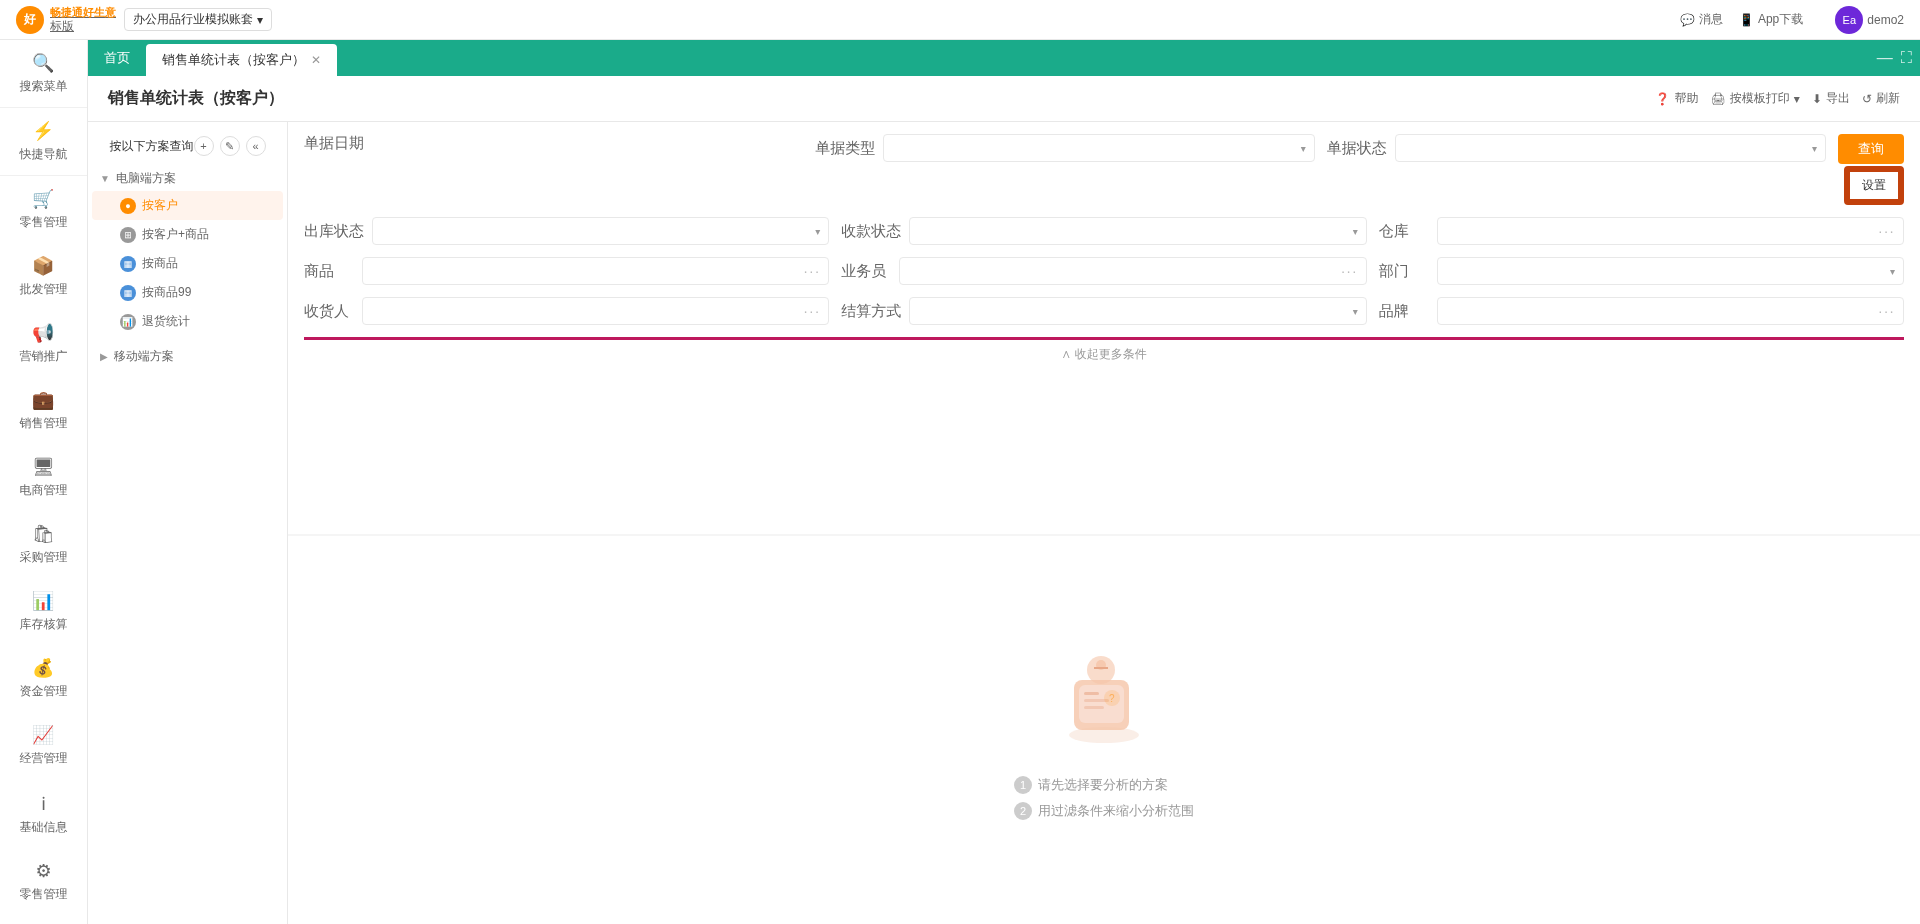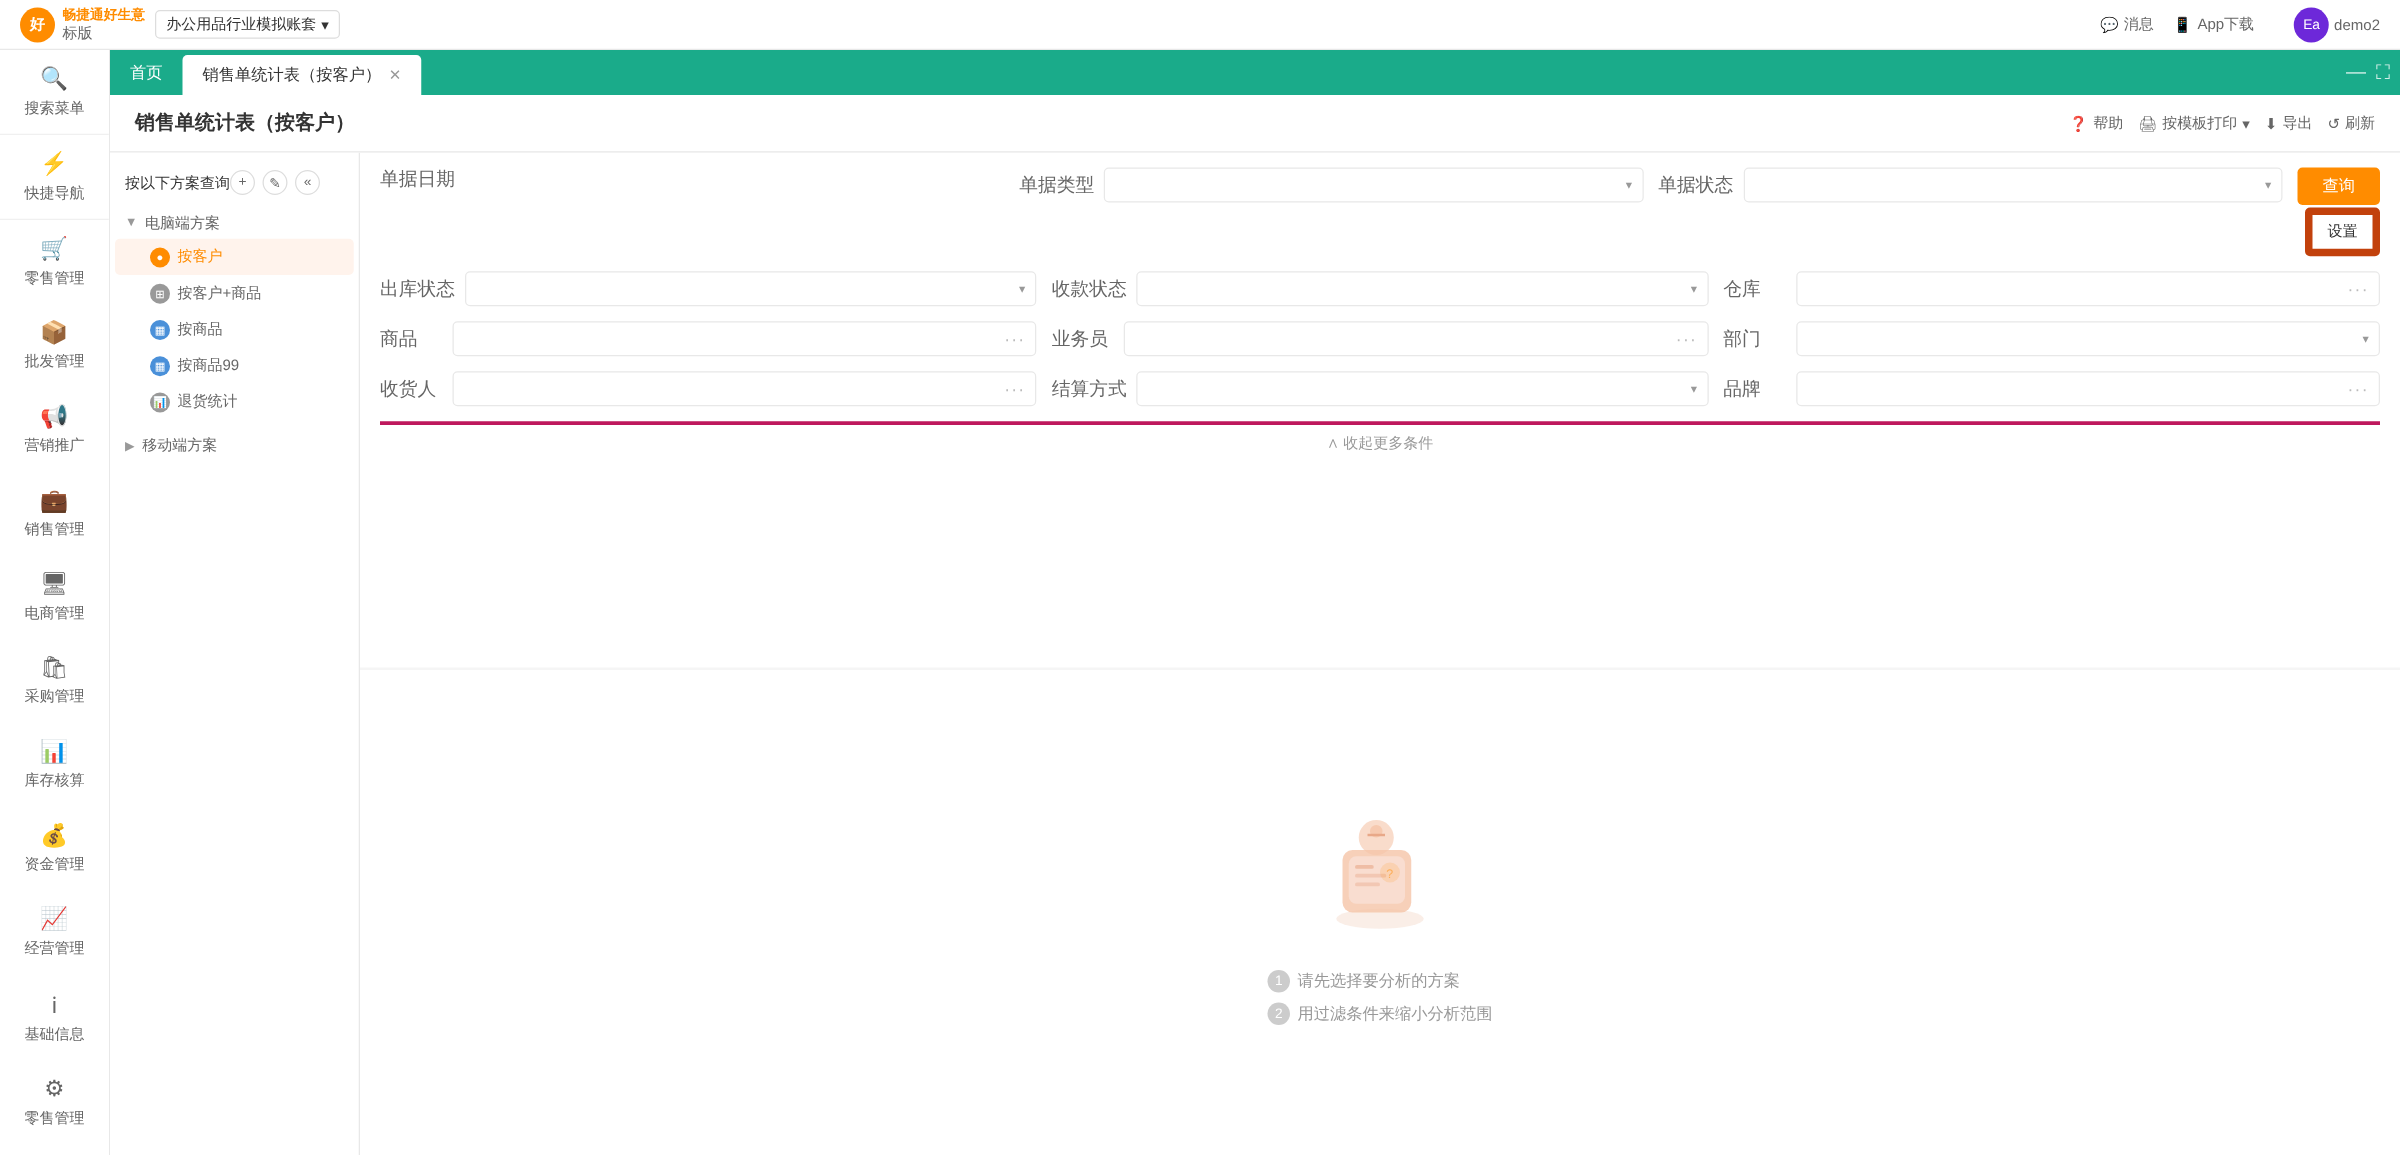--- a/index.html
+++ b/index.html
@@ -6,21 +6,21 @@
     body { font-family: 'Microsoft YaHei', Arial, sans-serif; font-size: 13px; background: #f5f5f5; color: #333; overflow: hidden; height: 924px; }
 
     
     .app-container { display: flex; flex-direction: column; height: 924px; }
 
     
     .top-header { background: #fff; height: 40px; display: flex; align-items: center; justify-content: space-between; padding: 0 16px; border-bottom: 1px solid #e8e8e8; flex-shrink: 0; }
     .top-header-left { display: flex; align-items: center; gap: 8px; }
     .logo-area { display: flex; align-items: center; gap: 6px; }
     .logo-icon { width: 28px; height: 28px; background: #ff8c00; border-radius: 50%; display: flex; align-items: center; justify-content: center; color: white; font-size: 12px; font-weight: bold; }
-    .logo-text { font-size: 12px; color: #666; line-height: 1.2; }
+    .logo-text { font-size: 12px; color: #666; line-height: 1.2; text-decoration: underline; }
     .logo-text div:first-child { color: #ff8c00; font-weight: bold; font-size: 11px; }
     .app-selector { display: flex; align-items: center; gap: 4px; padding: 2px 8px; border: 1px solid #ddd; border-radius: 4px; font-size: 12px; color: #333; cursor: pointer; background: #fff; }
     .top-header-right { display: flex; align-items: center; gap: 16px; }
     .header-action { display: flex; align-items: center; gap: 4px; font-size: 12px; color: #666; cursor: pointer; }
     .user-avatar { width: 28px; height: 28px; border-radius: 50%; background: #6d28d9; display: flex; align-items: center; justify-content: center; color: white; font-size: 11px; margin-left: 16px; }
 
     
     .main-body { display: flex; flex: 1; overflow: hidden; }
 
     
@@ -45,21 +45,21 @@
     .page-header { background: #fff; padding: 12px 20px; display: flex; align-items: center; justify-content: space-between; border-bottom: 1px solid #e8e8e8; flex-shrink: 0; }
     .page-title { font-size: 16px; font-weight: 600; color: #333; }
     .page-actions { display: flex; align-items: center; gap: 12px; }
     .page-action-btn { display: flex; align-items: center; gap: 4px; font-size: 12px; color: #666; cursor: pointer; }
 
     
     .main-panel { display: flex; flex: 1; overflow: hidden; }
 
     
     .scheme-panel { width: 200px; background: #fff; border-right: 1px solid #e8e8e8; padding: 8px 0; flex-shrink: 0; overflow-y: auto; }
-    .scheme-panel-header { display: flex; align-items: center; justify-content: flex-start; padding: 6px 12px; font-size: 12px; color: #666; }
+    .scheme-panel-header { display: flex; align-items: center; justify-content: center; padding: 6px 12px; font-size: 12px; color: #666; }
     .scheme-panel-header-title { font-weight: 500; color: #333; }
     .scheme-header-actions { display: flex; align-items: center; gap: 6px; }
     .scheme-action-icon { width: 20px; height: 20px; border-radius: 50%; border: 1px solid #ddd; display: flex; align-items: center; justify-content: center; cursor: pointer; font-size: 11px; color: #666; }
     .scheme-section { padding: 4px 0; }
     .scheme-section-header { display: flex; align-items: center; gap: 6px; padding: 4px 12px; cursor: pointer; font-size: 12px; color: #666; }
     .triangle { font-size: 10px; color: #999; }
     .scheme-item { display: flex; align-items: center; gap: 6px; padding: 6px 12px 6px 28px; cursor: pointer; font-size: 12px; color: #666; border-radius: 4px; margin: 0 4px; }
     .scheme-item.active { background: #fff3ec; color: #ff8c00; }
     .scheme-item-icon { width: 16px; height: 16px; border-radius: 50%; background: #ff8c00; display: flex; align-items: center; justify-content: center; color: white; font-size: 9px; }
     .scheme-item-icon.gray { background: #999; }

